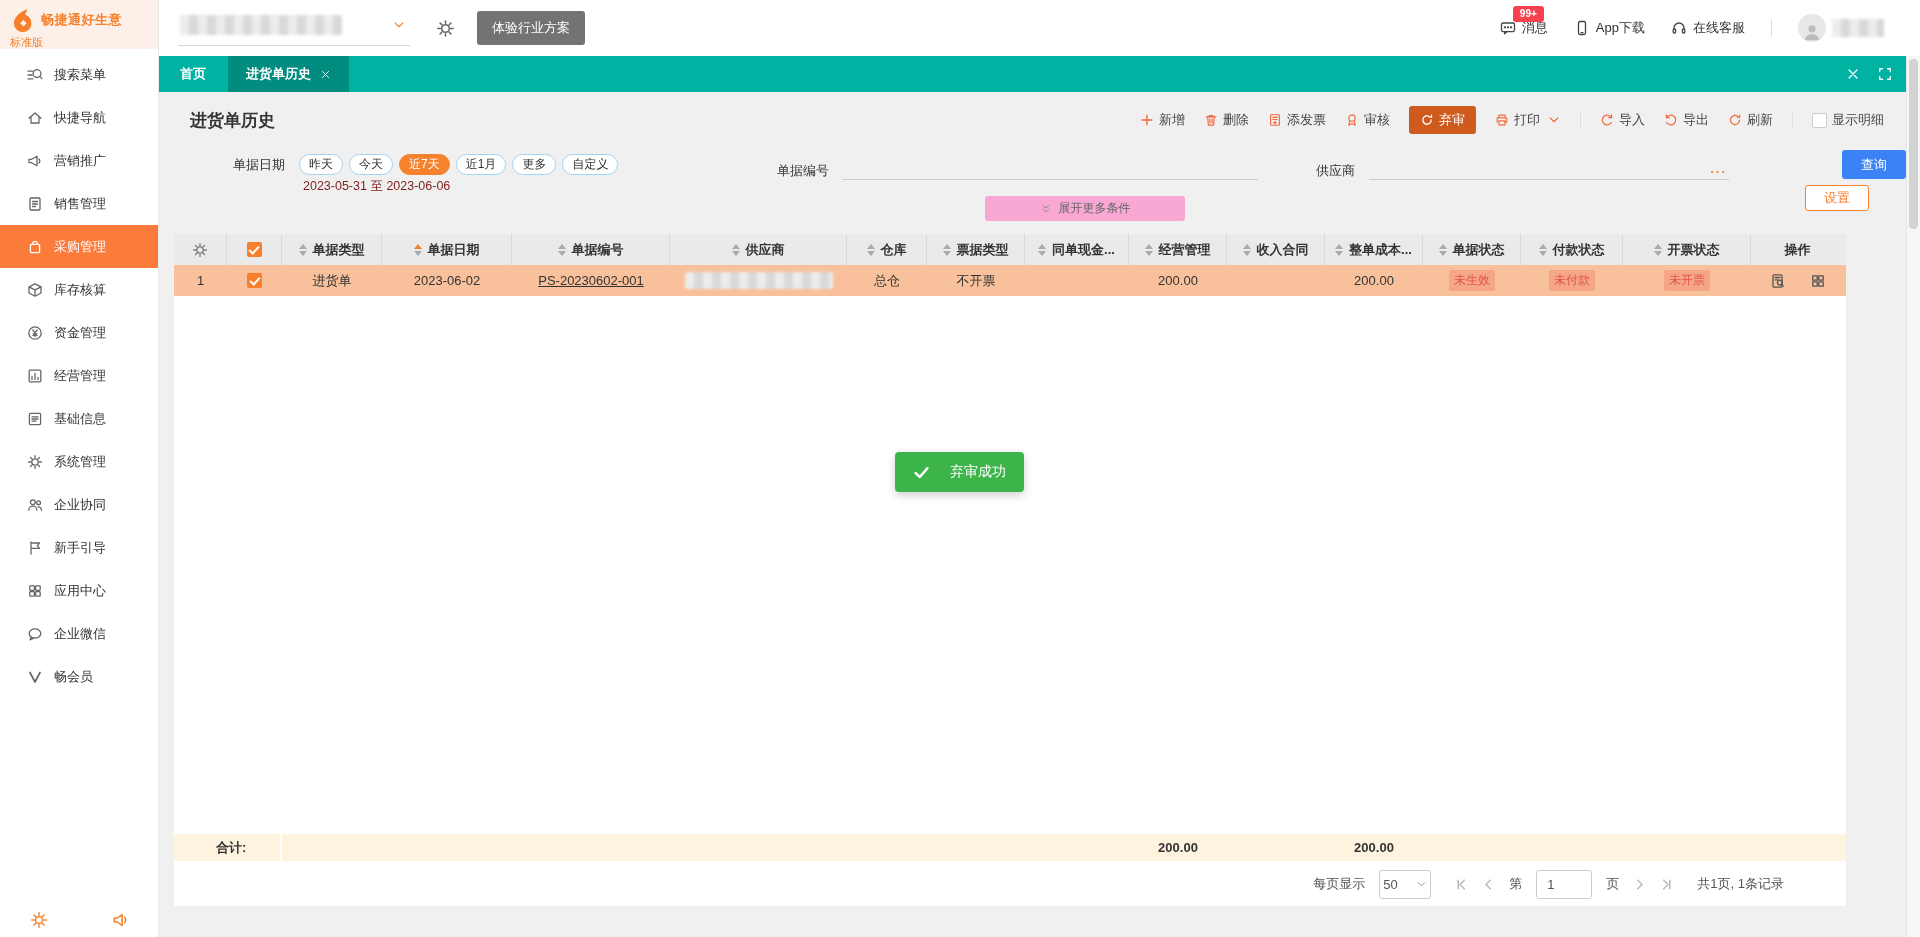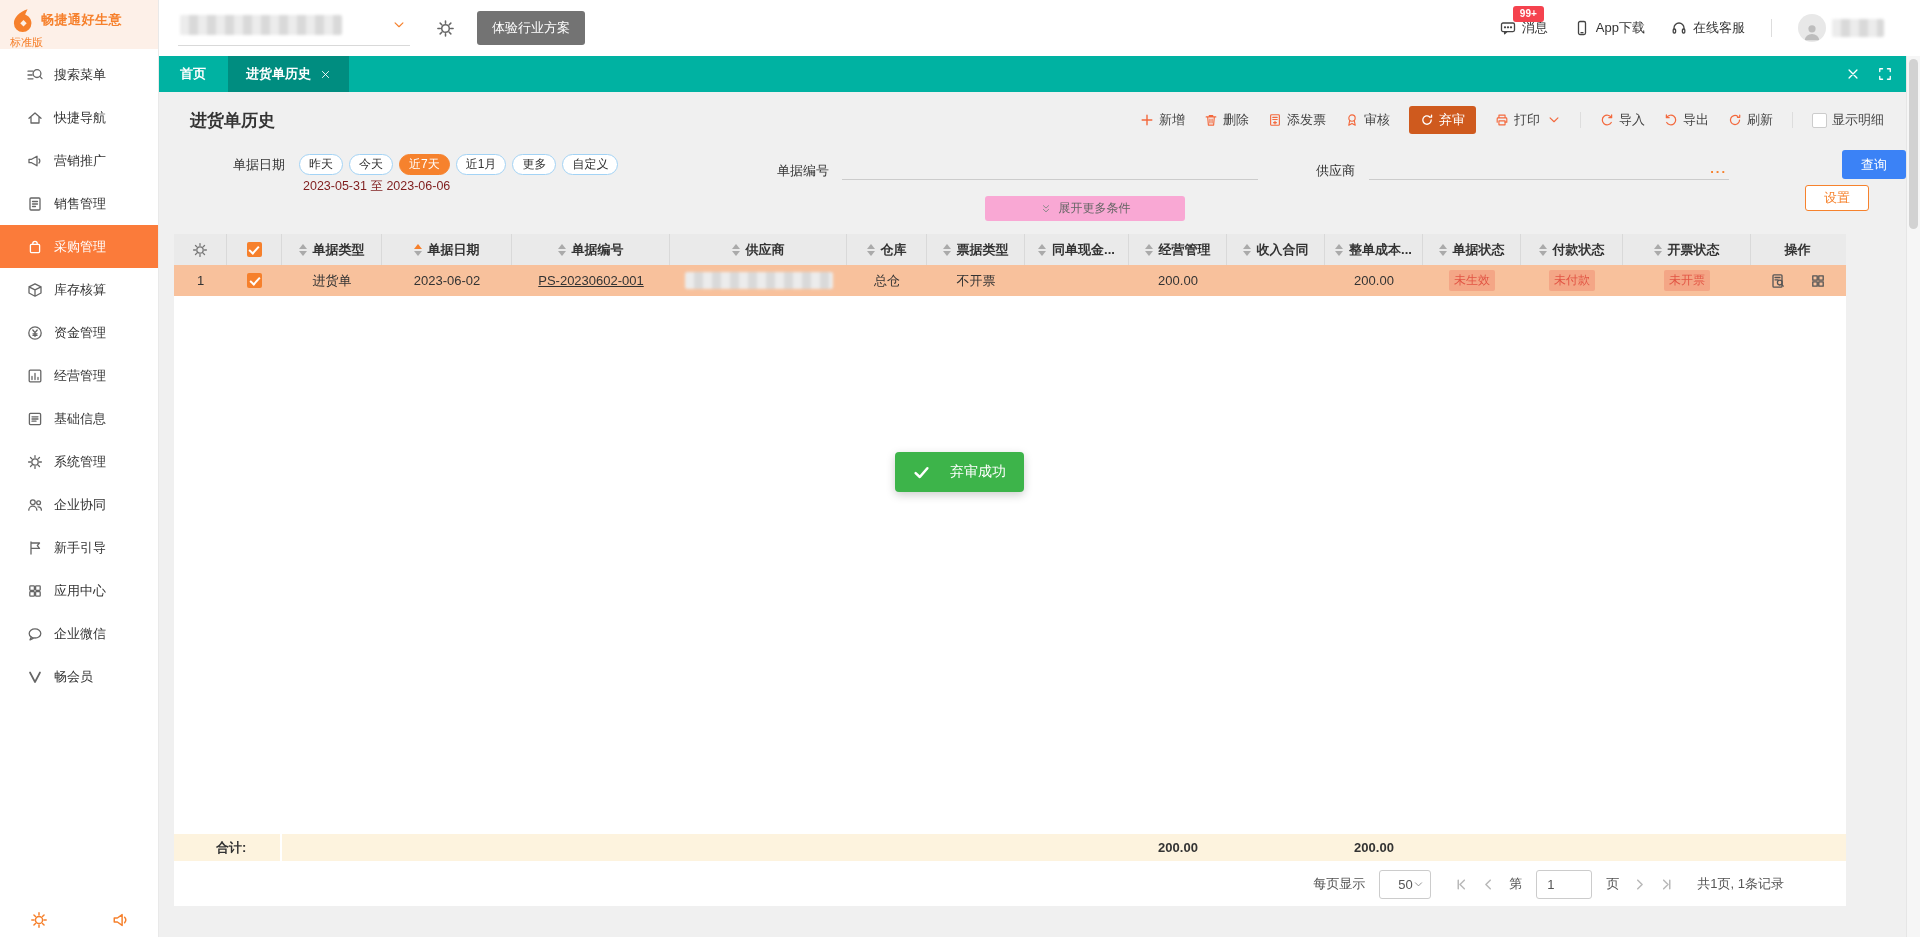--- a/index.html
+++ b/index.html
@@ -103,21 +103,21 @@
   .op-icons .ic { width:16px; height:16px; color:#555; cursor:pointer; }
   .c0{width:53px}.c1{width:55px}.c2{width:100px}.c3{width:130px}.c4{width:158px}
   .c5{width:177px}.c6{width:80px}.c7{width:98px}.c8{width:104px}.c9{width:98px}
   .c10{width:98px}.c11{width:98px}.c12{width:98px}.c13{width:102px}.c14{width:128px}.c15{width:93px}
 
   .totals { position:absolute; left:0; top:600px; width:1672px; height:27px; background:#fdf3de; display:flex; align-items:center; font-size:13px; color:#333; font-weight:600; }
   .totals .tc { display:flex; align-items:center; justify-content:center; height:27px; }
   .tc-label { width:108px; justify-content:flex-start !important; padding-left:42px; border-right:2px solid #fff; }
 
   .pagination { position:absolute; left:0; top:630px; width:1672px; height:40px; display:flex; align-items:center; justify-content:flex-end; gap:14px; padding-right:62px; font-size:13px; color:#555; }
-  .pg-select { width:52px; height:29px; border:1px solid #ccc; border-radius:3px; display:flex; align-items:center; justify-content:space-between; padding:0 18px; cursor:pointer; background:#fff; }
+  .pg-select { width:52px; height:29px; border:1px solid #ccc; border-radius:3px; display:flex; align-items:center; justify-content:space-between; padding:0 3px; cursor:pointer; background:#fff; }
   .pg-select .ic { width:11px; height:11px; color:#888; }
   .pg-input { width:56px; height:29px; border:1px solid #ccc; border-radius:3px; display:flex; align-items:center; padding-left:10px; background:#fff; }
   .pg-ic { width:13px; height:13px; color:#b9b9b9; cursor:pointer; }
   .pg-gap { margin-left:10px; }
 
   
   .toast { position:absolute; left:895px; top:452px; height:40px; padding:0 18px; background:#3db44a; border-radius:4px; color:#fff; display:flex; align-items:center; gap:20px; font-size:14px; box-shadow:0 3px 10px rgba(0,0,0,0.2); z-index:30; }
   .toast .ic { width:17px; height:17px; stroke-width:2.4; }
 
   

